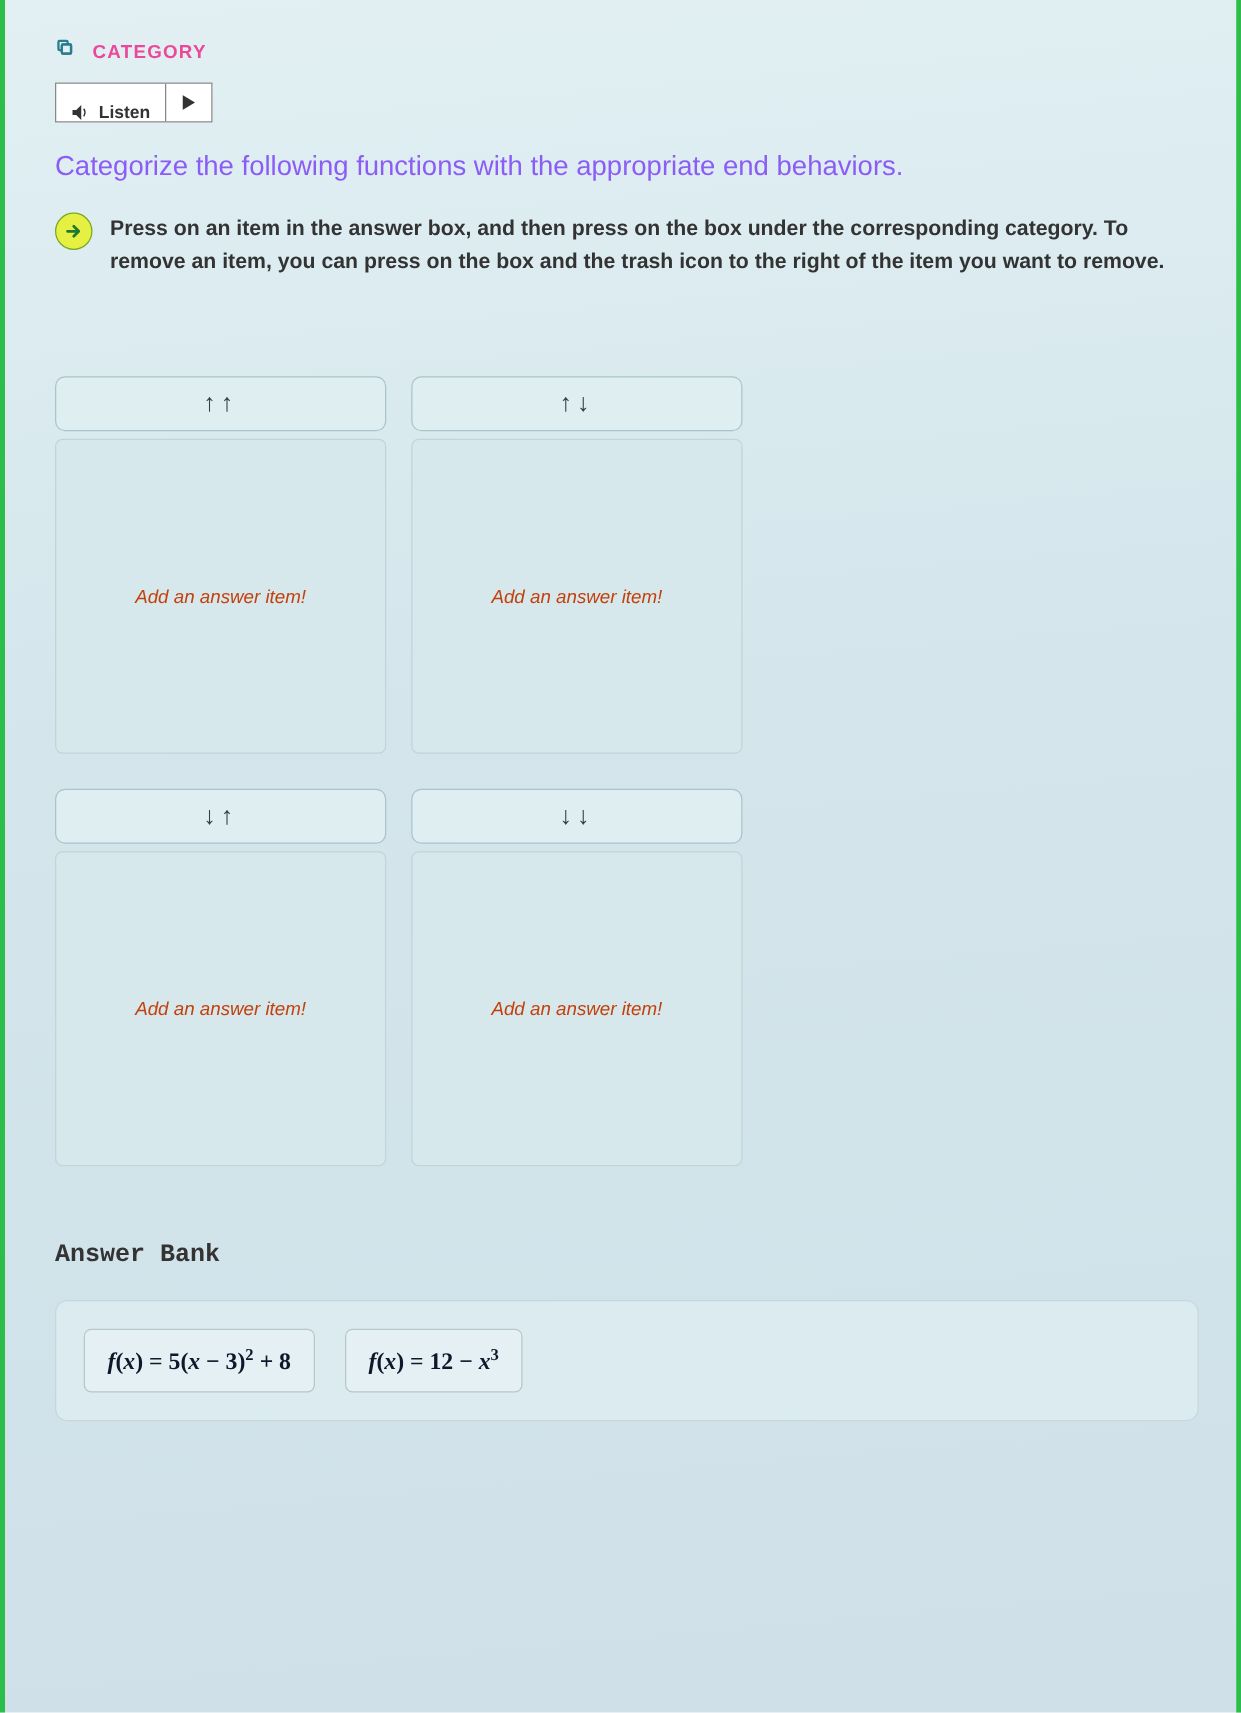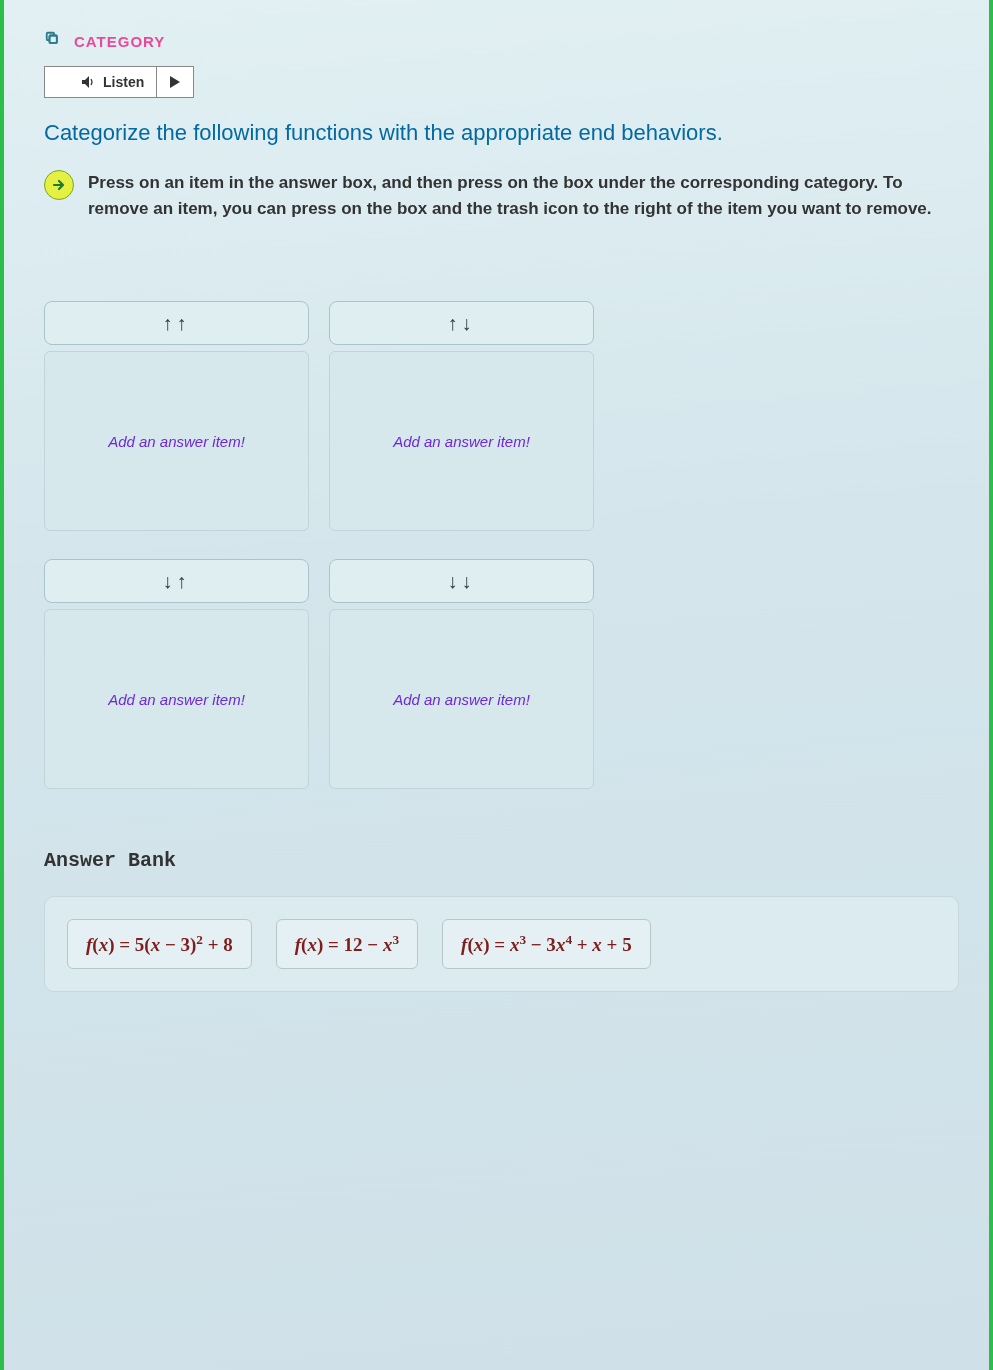--- a/index.html
+++ b/index.html
@@ -27,39 +27,38 @@
 
   .listen-control {
     display: inline-flex;
     border: 1px solid #888;
     background: #fff;
     height: 32px;
     margin-bottom: 22px;
   }
   .listen-label {
     display: flex;
-    align-items: center;
+    align-items: flex-end;
     gap: 6px;
     padding: 0 12px;
     font-size: 14px;
     font-weight: 700;
     color: #333;
     border-right: 1px solid #888;
-    margin-left: 24px;
   }
   .listen-play {
     width: 36px;
     display: flex;
     align-items: center;
     justify-content: center;
   }
 
   .question-text {
     font-size: 22px;
-    color: #0369a1;
+    color: #8b5cf6;
     margin-bottom: 24px;
   }
 
   .hint-row {
     display: flex;
     gap: 14px;
     align-items: flex-start;
     margin-bottom: 80px;
     padding-right: 20px;
   }
@@ -94,28 +93,28 @@
     display: flex;
     align-items: center;
     justify-content: center;
     font-size: 20px;
     font-weight: 700;
     color: #354045;
     letter-spacing: 4px;
     margin-bottom: 6px;
   }
   .drop-zone {
-    height: 180px;
+    height: 252px;
     background: #d7e8ec;
     border: 1px solid #c2d4d8;
     border-radius: 6px;
     display: flex;
     align-items: center;
     justify-content: center;
-    color: #6d28d9;
+    color: #c2410c;
     font-style: italic;
     font-size: 15px;
   }
 
   .answer-bank-title {
     font-size: 20px;
     font-weight: 700;
     color: #333;
     margin-bottom: 24px;
     font-family: Liberation Mono, monospace;
@@ -129,21 +128,21 @@
     flex-wrap: wrap;
     gap: 18px 24px;
   }
   .answer-item {
     background: #e4f0f3;
     border: 1px solid #b5c8cc;
     border-radius: 6px;
     padding: 12px 18px;
     font-size: 19px;
     font-weight: 600;
-    color: #7f1d1d;
+    color: #0f172a;
     font-family: 'Times New Roman', serif;
   }
   .answer-item i { font-style: italic; }
   .answer-item sup { font-size: 0.7em; }
 </style>
 </head>
 <body>
 
 
 
@@ -211,19 +210,16 @@
 
 <div class="answer-bank-title">Answer Bank</div>
 
 <div class="answer-bank-box">
   <div class="answer-item">
     <i>f</i>(<i>x</i>) = 5(<i>x</i> − 3)<sup>2</sup> + 8
   </div>
   <div class="answer-item">
     <i>f</i>(<i>x</i>) = 12 − <i>x</i><sup>3</sup>
   </div>
-  <div class="answer-item">
-    <i>f</i>(<i>x</i>) = <i>x</i><sup>3</sup> − 3<i>x</i><sup>4</sup> + <i>x</i> + 5
-  </div>
 </div>
 
 
 
 
 </body></html>

